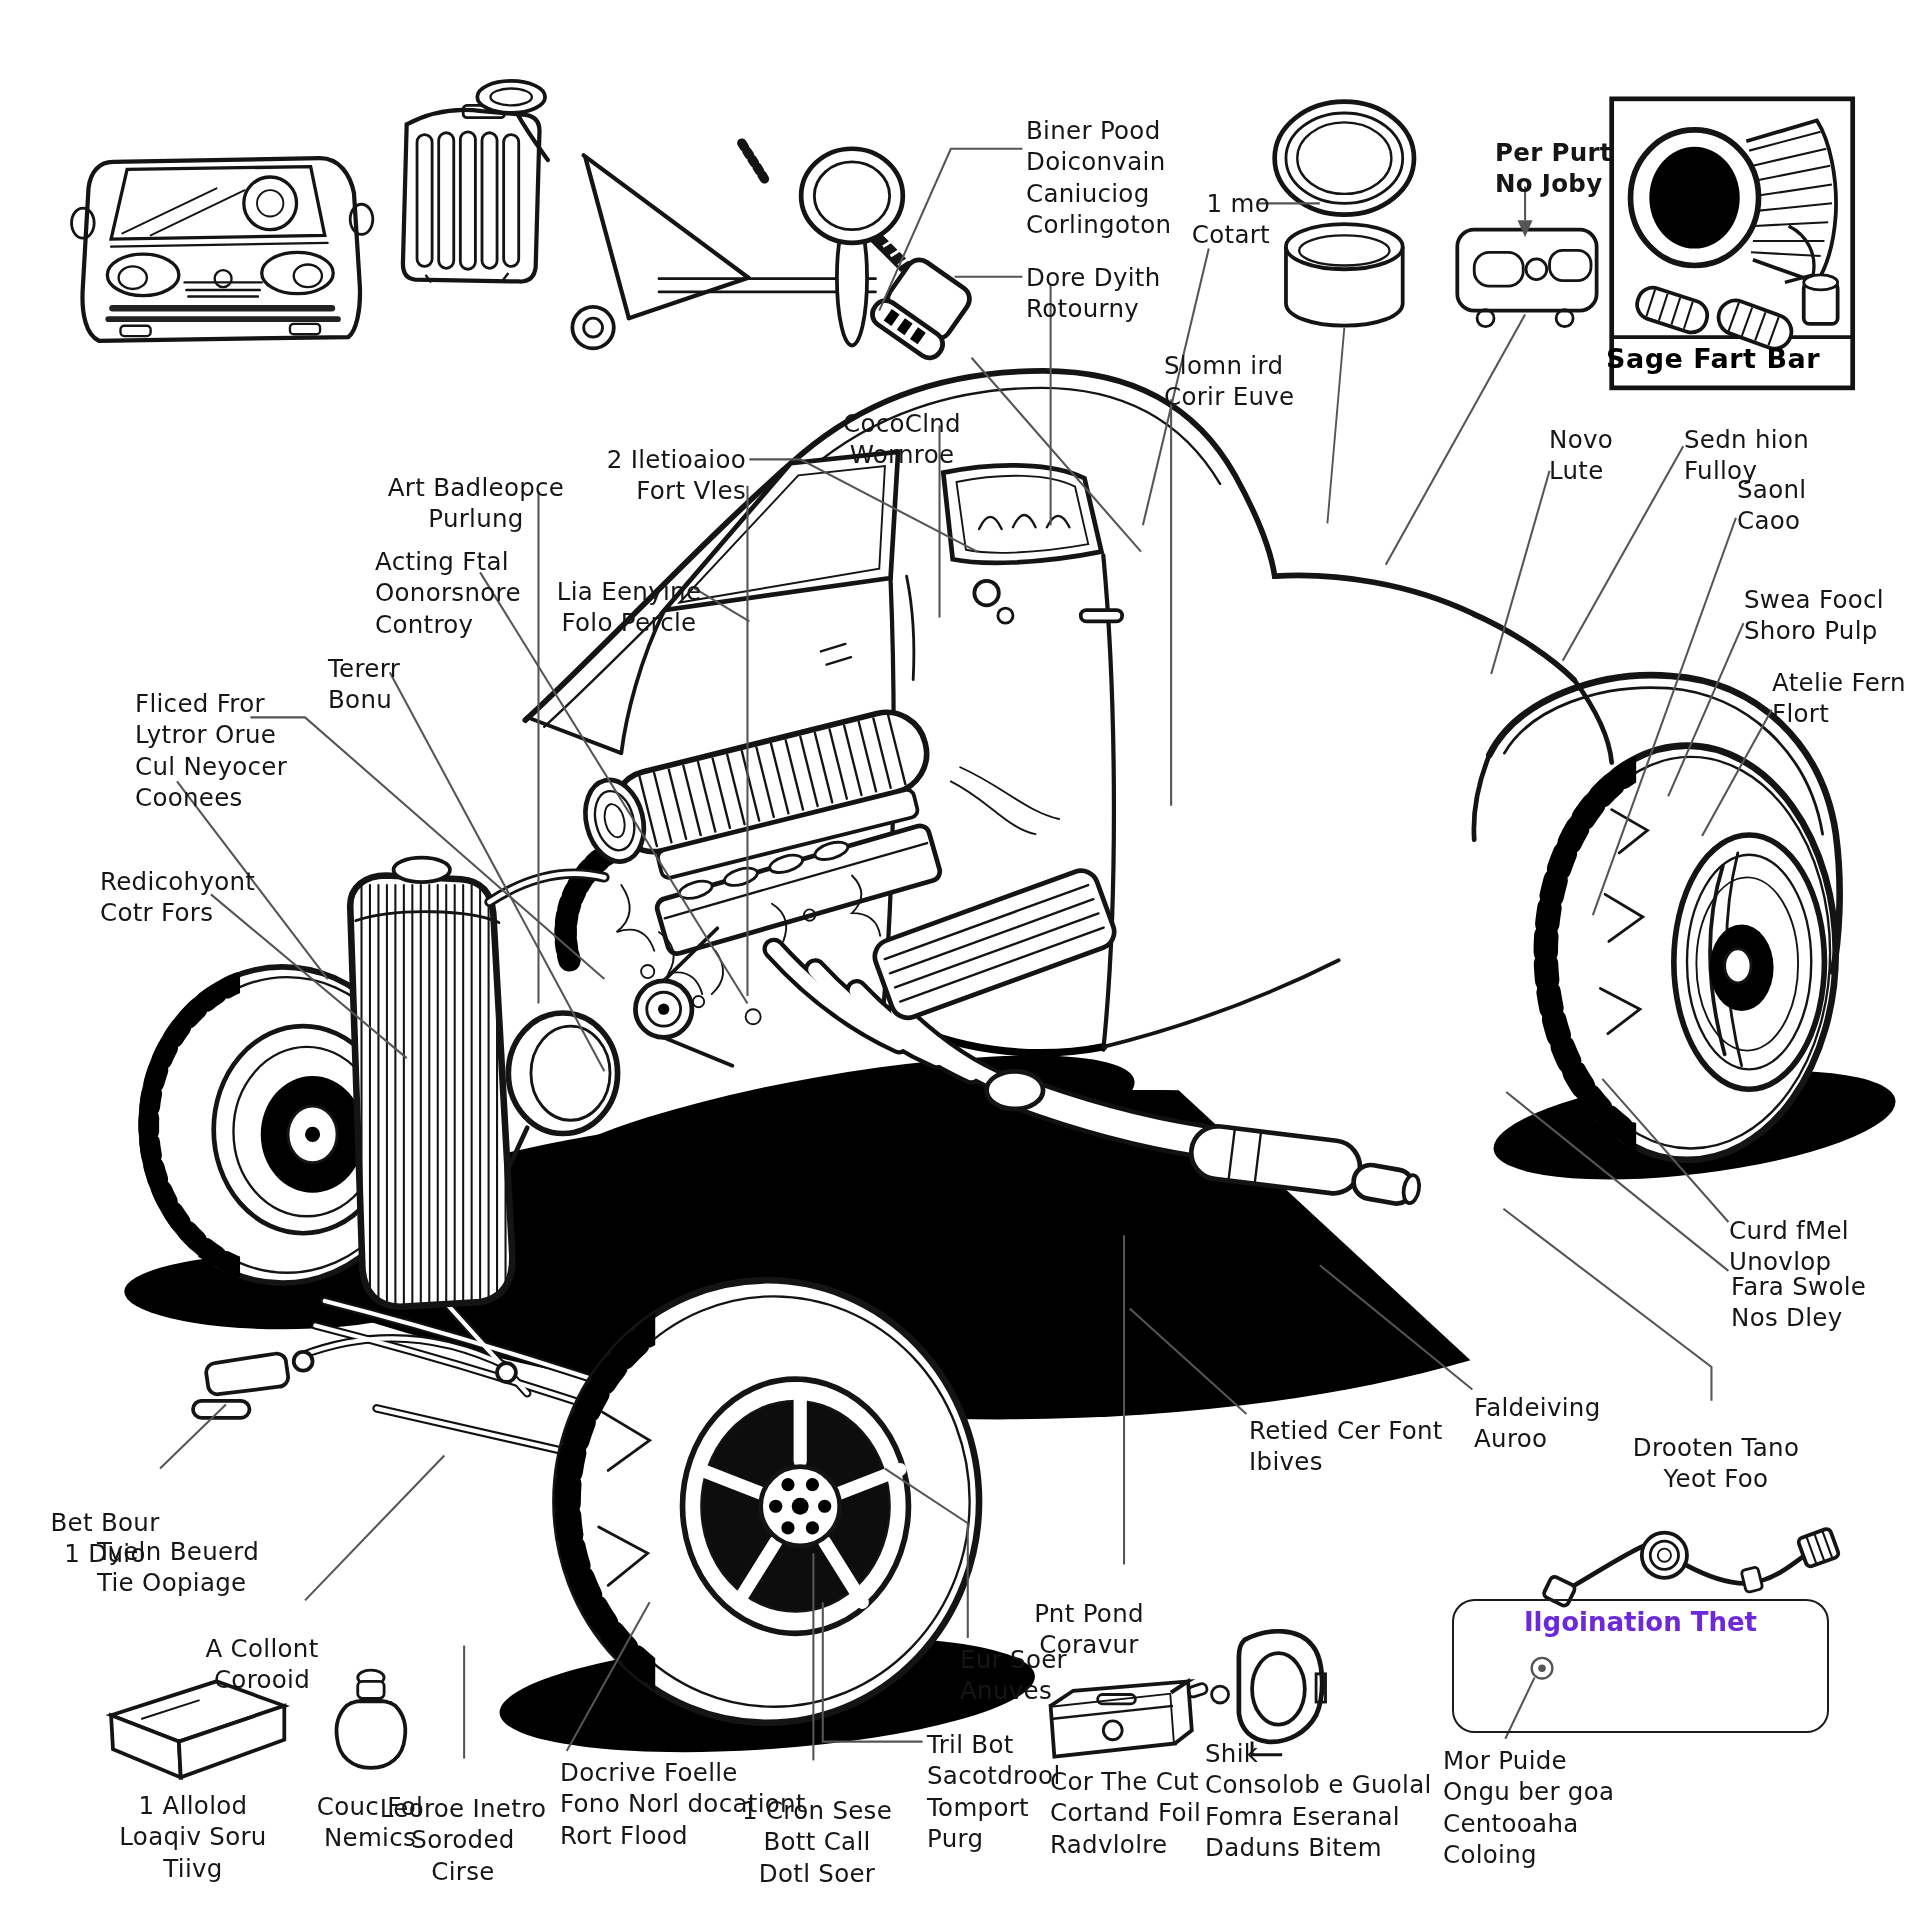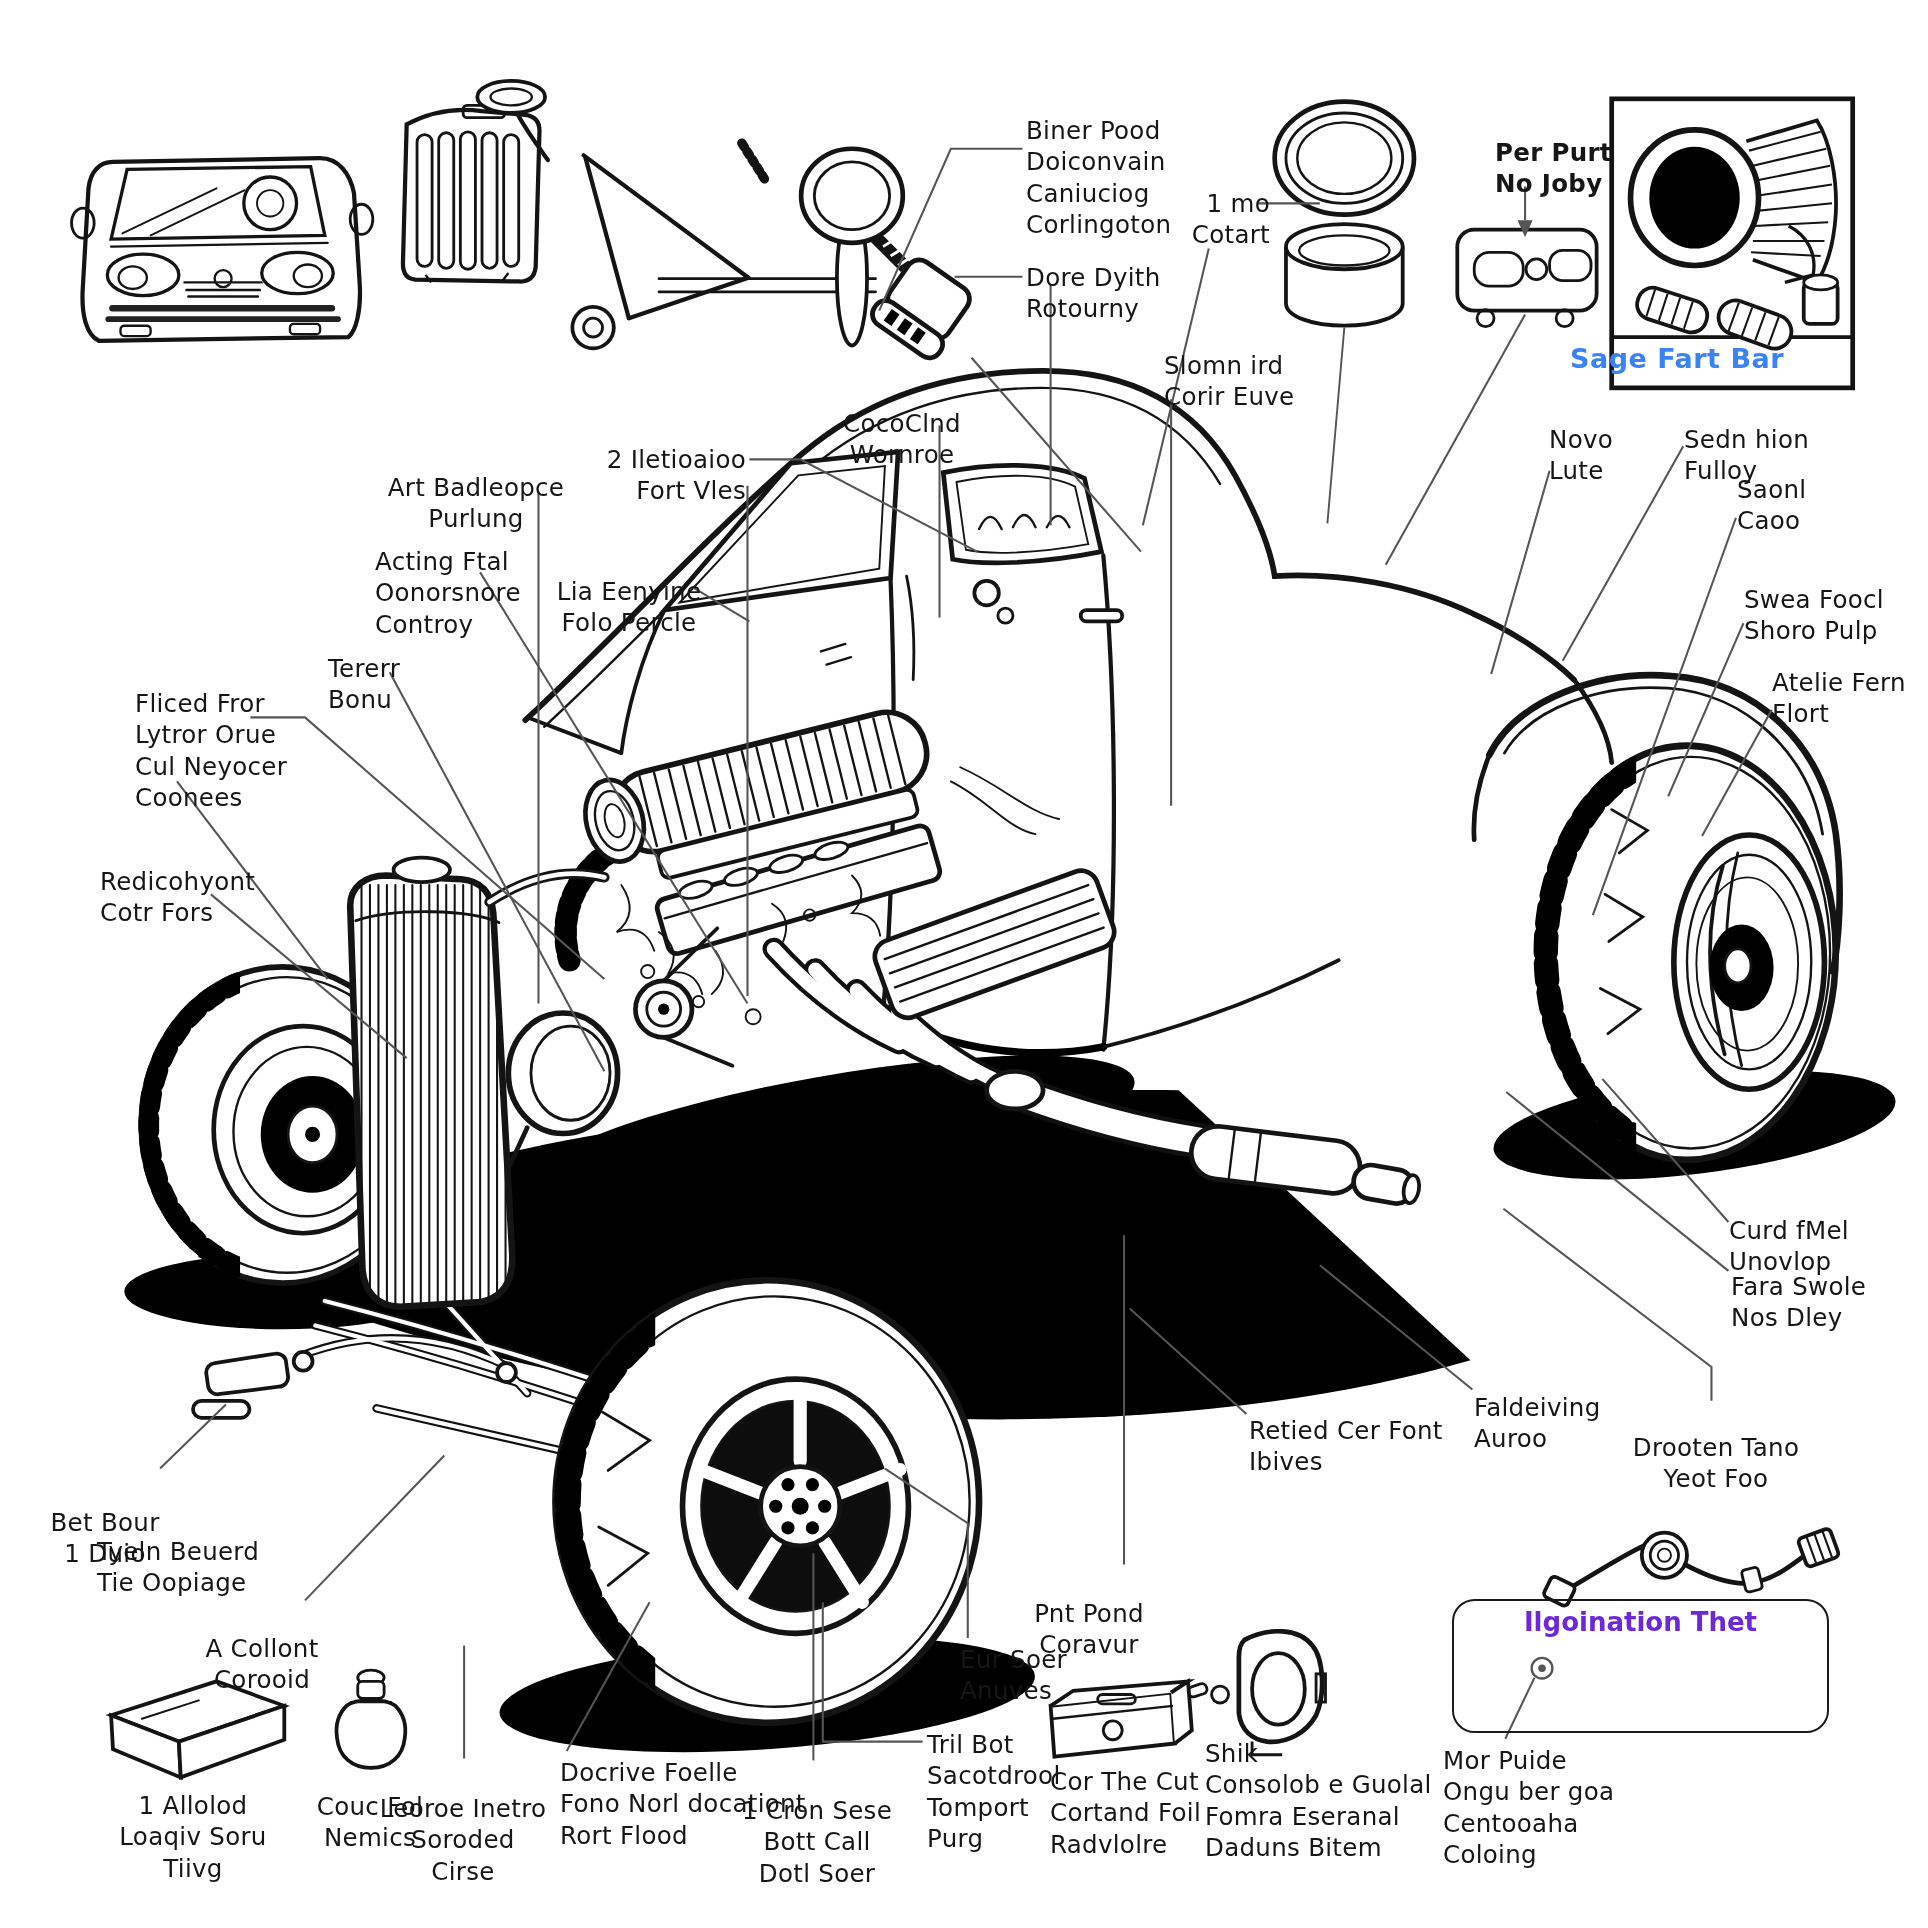--- a/index.html
+++ b/index.html
@@ -10,21 +10,21 @@
           white-space:pre-line;letter-spacing:0.3px;}
   .plabel.center{transform:translateX(-50%);text-align:center;margin-top:29px;}
   .plabel.right{transform:translateX(-100%);text-align:right;}
   .rbox{position:absolute;border:2.8px solid #1b1b1b;border-radius:22.6px;box-sizing:border-box;background:transparent;}
   #info-box{left:1452px;top:1599px;width:377px;height:134px;}
   #info-box .bx-title{font-weight:bold;font-size:26px;text-align:center;margin-top:5.6px;color:#6d28d9;}
   #info-box .bx-line{font-size:20px;line-height:20px;text-align:center;color:#1a1a1a;}
   #spec-box{left:1571px;top:1734px;width:258px;height:107px;}
   #spec-box .bx-line{font-size:21.7px;line-height:24.5px;color:#1a1a1a;padding-left:89px;}
   #spec-box .bx-pad{height:7.5px;}
-  #inset-caption{position:absolute;left:1570px;top:343px;font-weight:bold;font-size:27px;color:#3b82f6;letter-spacing:0.5px;}
+  #inset-caption{position:absolute;left:1606px;top:343px;font-weight:bold;font-size:27px;color:#000000;letter-spacing:0.5px;}
 </style>
 </head>
 <body>
 
 <div id="stage">
 
 <svg id="art" width="1928" height="1928" viewBox="0 0 2048 2048">
   <defs>
     <clipPath id="treadclip-rear">
           <rect x="1616" y="780" width="122" height="470"></rect>

